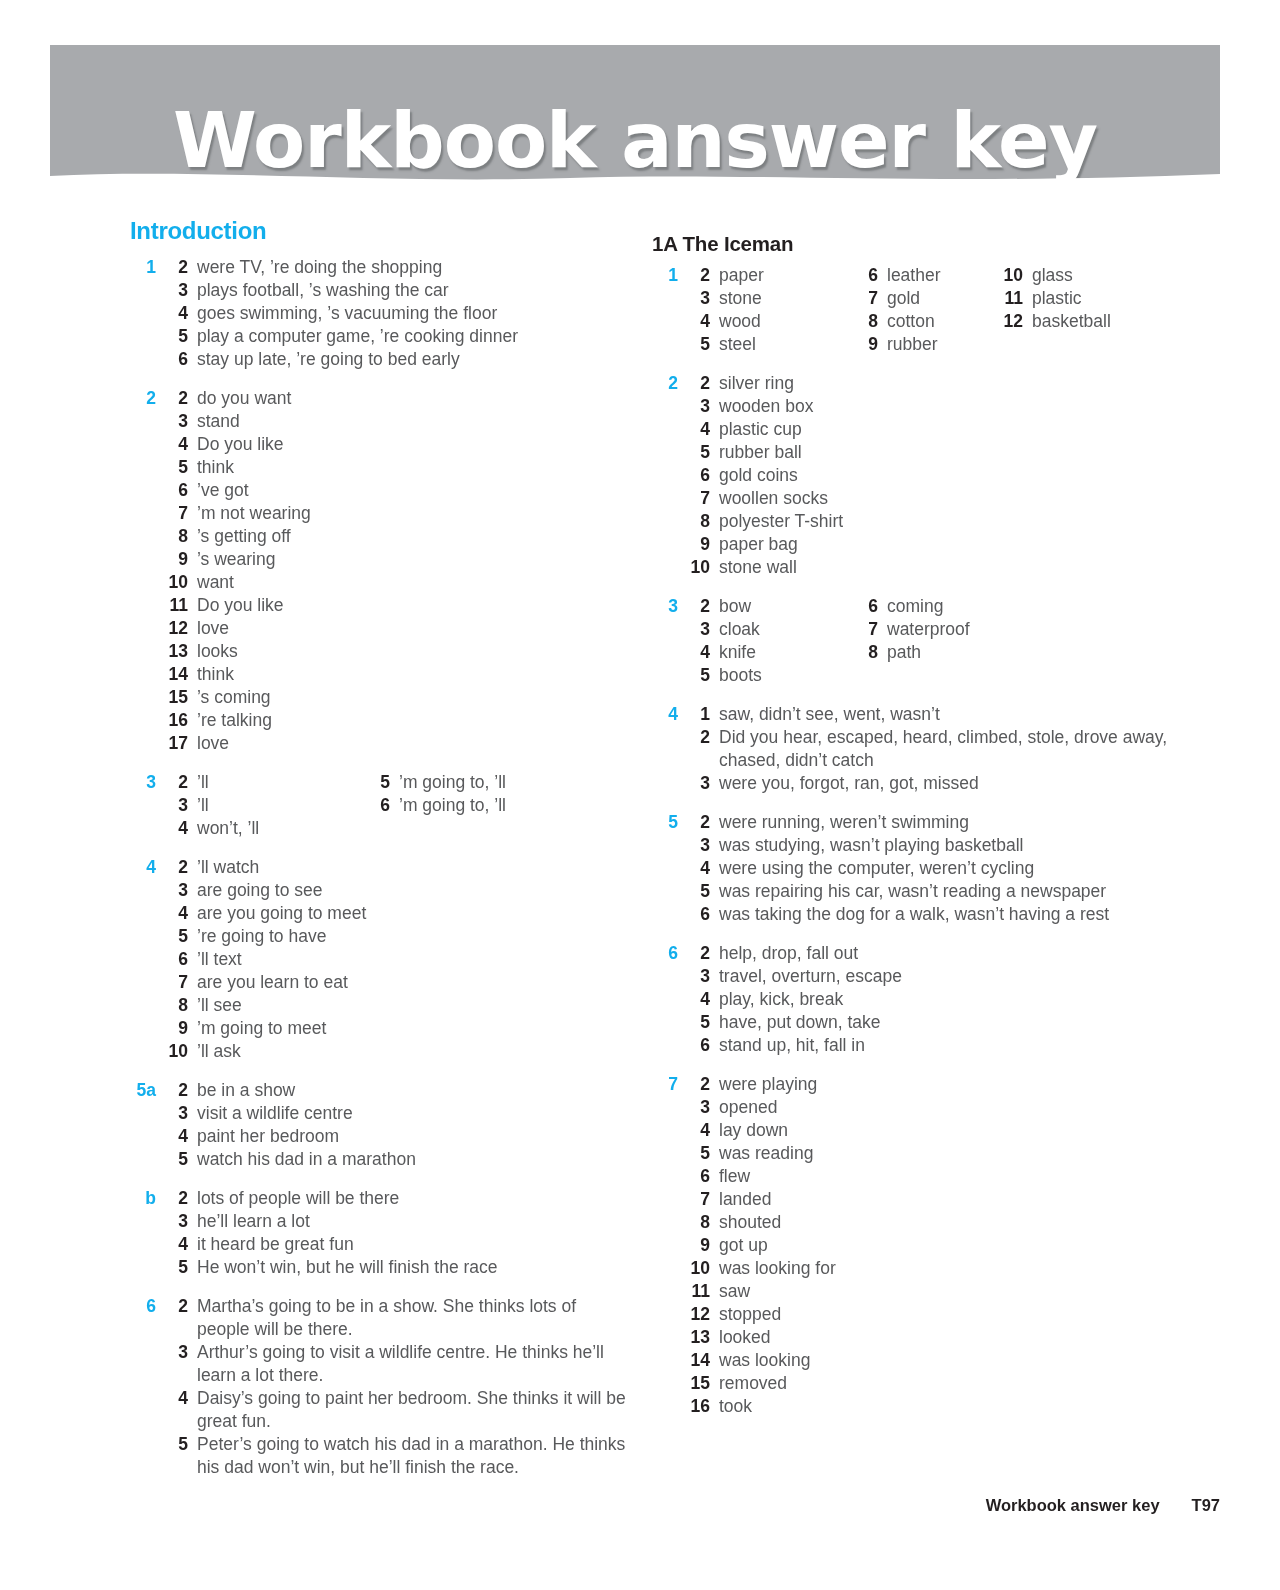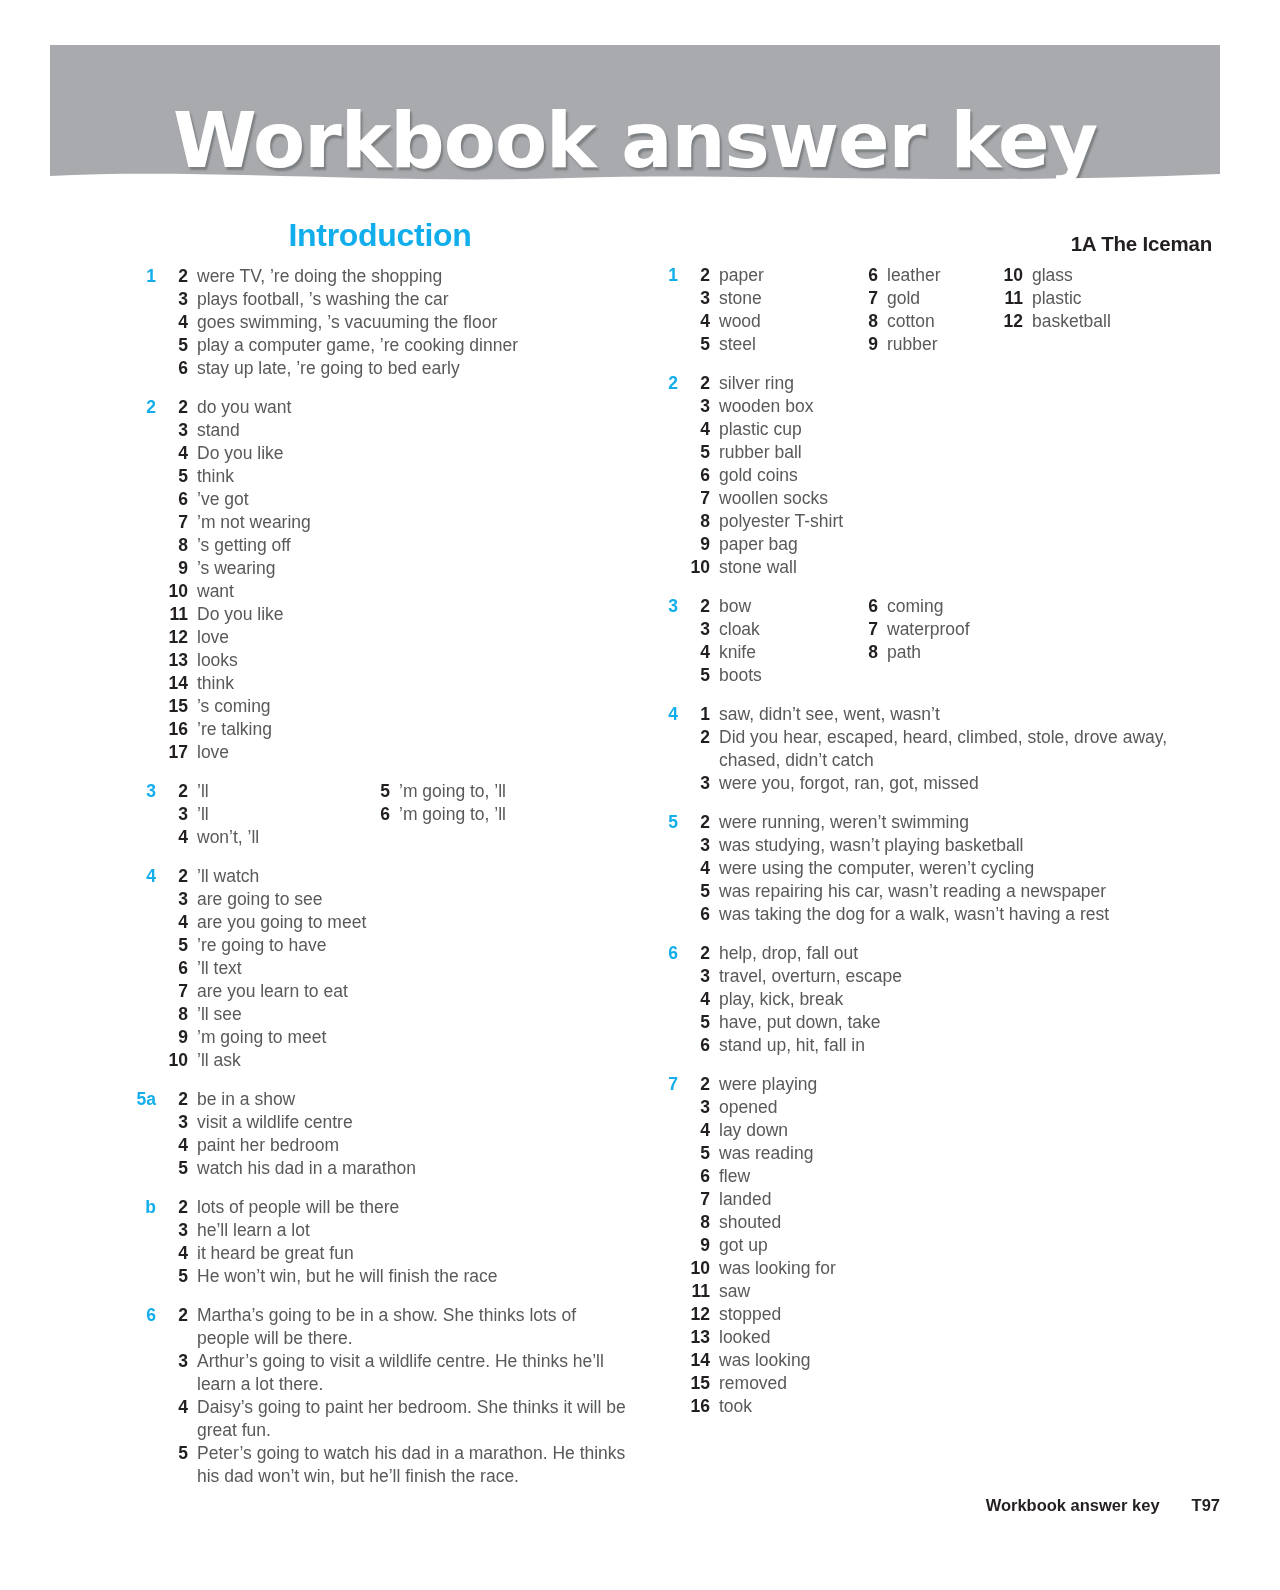--- a/index.html
+++ b/index.html
@@ -57,34 +57,32 @@
   }
   .col {
     position: absolute;
     top: 0;
   }
   .col-left  { left: 130px; width: 500px; }
   .col-right { left: 652px; width: 560px; }
 
   h2.section-title {
     margin: 0 0 12px 0;
-    font-size: 32px;
+    font-size: 24px;
     font-weight: bold;
     color: #12aeec;
     letter-spacing: -0.3px;
     line-height: 1.1;
-    text-align: center;
   }
   h3.sub-title {
     margin: 14px 0 8px 0;
     font-size: 20.5px;
     font-weight: bold;
     color: #231f20;
     letter-spacing: -0.2px;
-    text-align: right;
   }
 
   
   .exercise {
     margin-bottom: 16px;
     position: relative;
   }
   .ex-num {
     position: absolute;
     left: 0;

